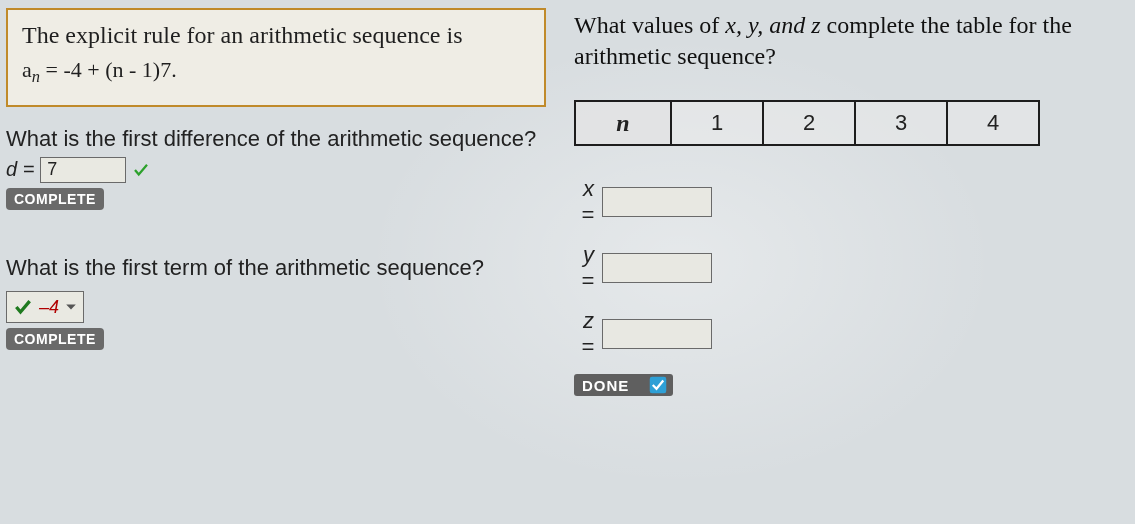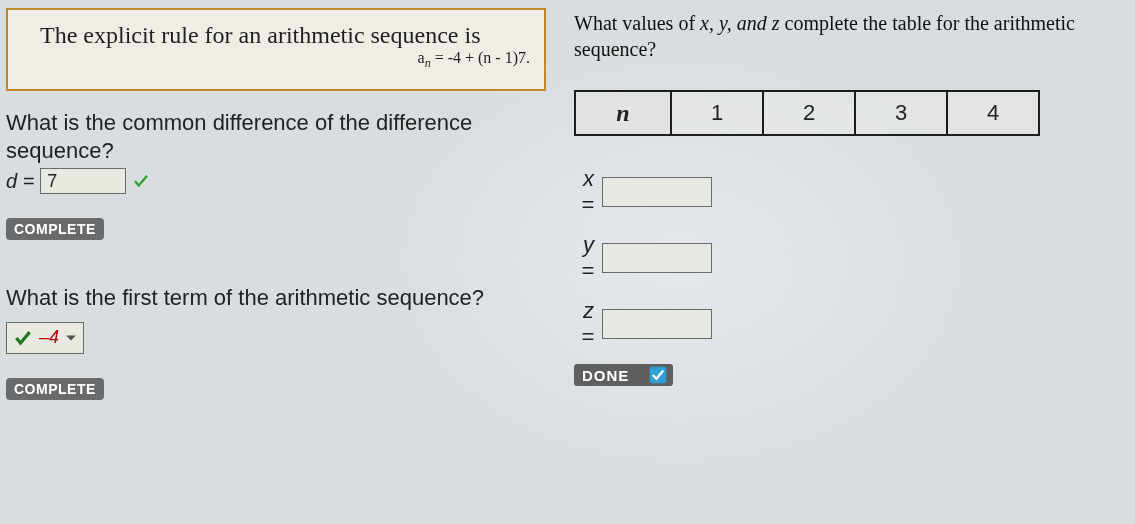--- a/index.html
+++ b/index.html
@@ -25,25 +25,25 @@
     display: flex;
     padding: 8px 6px 12px 6px;
     gap: 28px;
   }
   .left { width: 540px; }
   .right { flex: 1; padding-right: 8px; }
 
   .promptbox {
     border: 2px solid #c08a2a;
     background: #efede5;
-    padding: 12px 14px 18px 32px;
+    padding: 12px 14px 18px 14px;
     color: #1f1f1f;
   }
   .promptbox .line1 { font-size: 24px; }
-  .promptbox .formula { font-size: 16px; margin-top: 0; font-style: normal; text-align: right; }
+  .promptbox .formula { font-size: 22px; margin-top: 8px; font-style: normal; }
   .formula .sub { font-style: italic; }
 
   .q { font-size: 22px; color: #222; font-family: Arial, Helvetica, sans-serif; margin-top: 18px; line-height: 1.25; }
 
   .ansrow { display: flex; align-items: center; gap: 6px; margin-top: 4px; font-family: Arial, sans-serif; font-size: 20px; color: #222; }
   .ansrow .it { font-style: italic; }
   .txtin {
     width: 86px; height: 26px;
     border: 1px solid #6a6a6a;
     background: #e9e9e2;
@@ -59,39 +59,39 @@
   .badge {
     display: inline-block;
     background: #6a6a6a;
     color: #fff;
     font-family: Arial, sans-serif;
     font-size: 14px;
     font-weight: 700;
     letter-spacing: 0.5px;
     padding: 3px 8px;
     border-radius: 4px;
-    margin-top: 24px;
+    margin-top: 5px;
   }
   .dropdown {
     display: inline-flex; align-items: center;
     border: 1px solid #6a6a6a;
     background: #e9e9e2;
     height: 32px;
     padding: 0 6px 0 6px;
     gap: 6px;
     margin-top: 10px;
     font-family: Arial, sans-serif;
     cursor: pointer;
   }
   .dropdown .ddcheck { width: 20px; height: 20px; stroke: #1f7a1f; stroke-width: 4; fill: none; }
   .dropdown .val { color: #b10000; font-size: 18px; font-style: italic; }
   .dropdown .caret { width: 12px; height: 12px; fill: #555; }
 
   
-  .right .prompt2 { font-size: 20px; color: #111; line-height: 1.3; margin-top: 2px; }
+  .right .prompt2 { font-size: 24px; color: #111; line-height: 1.3; margin-top: 2px; }
 
   table.seq {
     border-collapse: collapse;
     margin-top: 28px;
   }
   table.seq th, table.seq td {
     border: 2px solid #1d1d1d;
     text-align: center;
     font-size: 22px;
     height: 44px;
@@ -147,21 +147,21 @@
 
 <div class="wrap">
   <div class="left">
     <div class="promptbox">
       <div class="line1">The explicit rule for an arithmetic sequence is</div>
       <div class="formula">
         <span>a</span><span class="sub">n</span><span> = -4 + (n - 1)7.</span>
       </div>
     </div>
 
-    <div class="q">What is the common difference of the difference sequence?</div>
+    <div class="q">What is the first difference of the arithmetic sequence?</div>
     <div class="ansrow">
       <span class="it">d =</span>
       <input class="txtin" type="text" value="7" style="">
       <svg class="check" viewBox="0 0 24 24">
           <path d="M4 12 L9 18 L20 5"></path>
         </svg>
     </div>
     <div class="badge">COMPLETE</div>
 
     <div class="q" style="margin-top:44px">What is the first term of the arithmetic sequence?</div>

